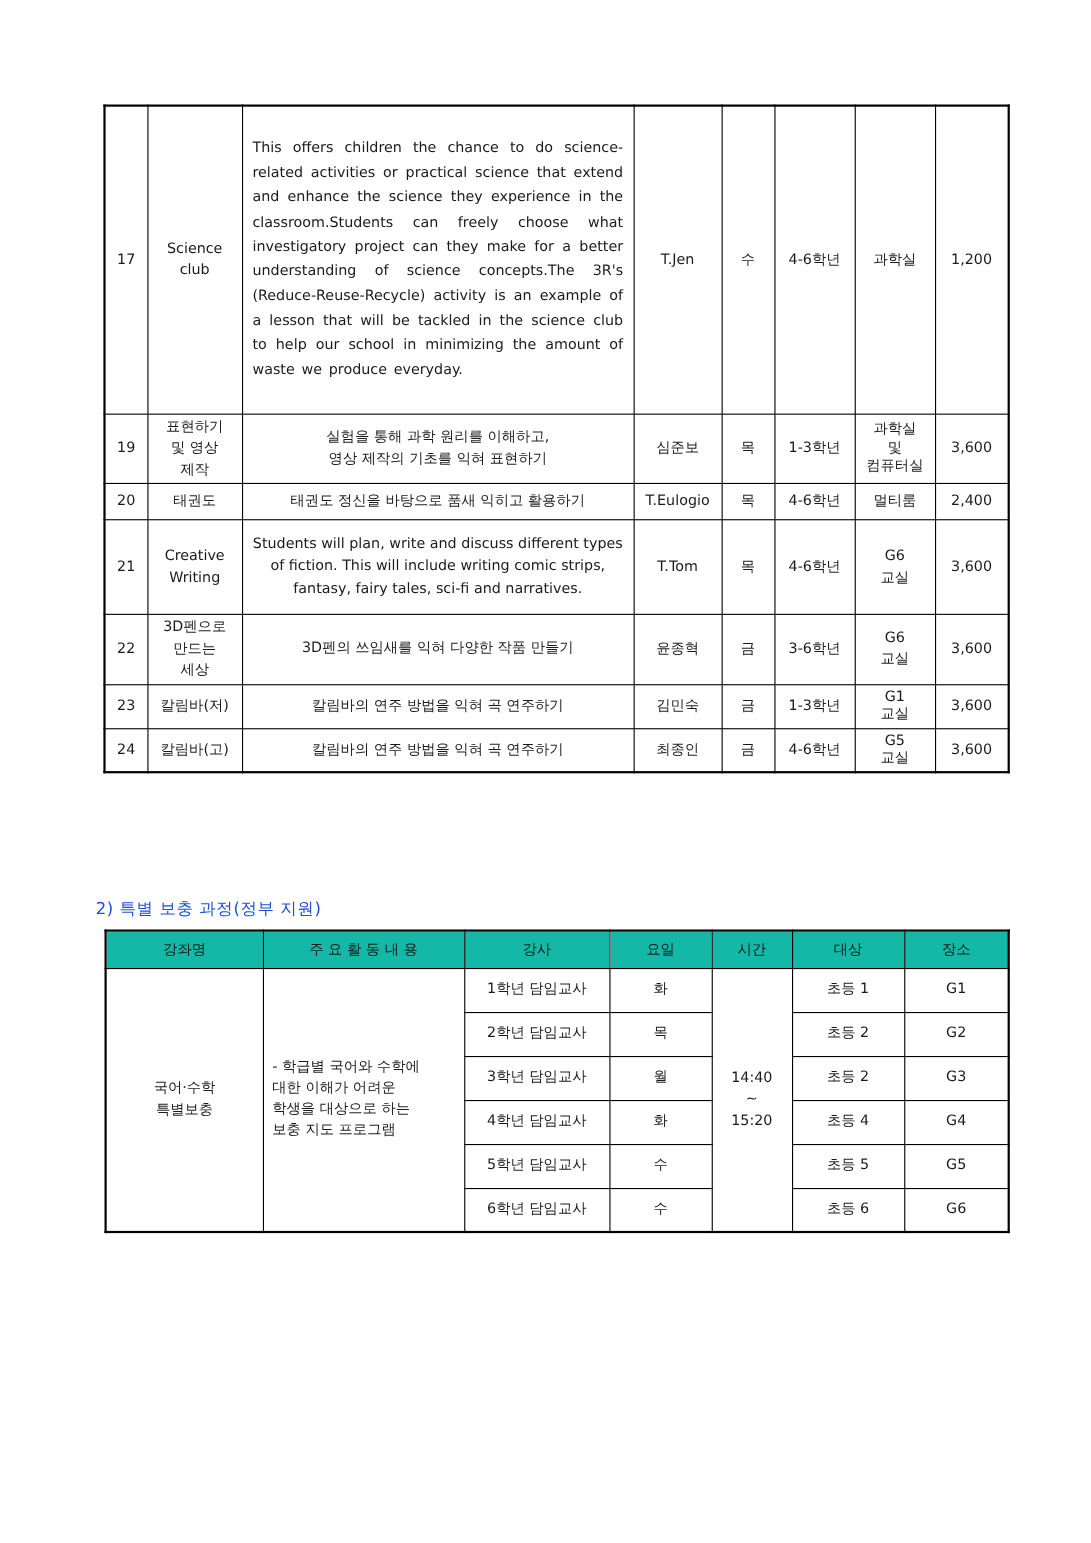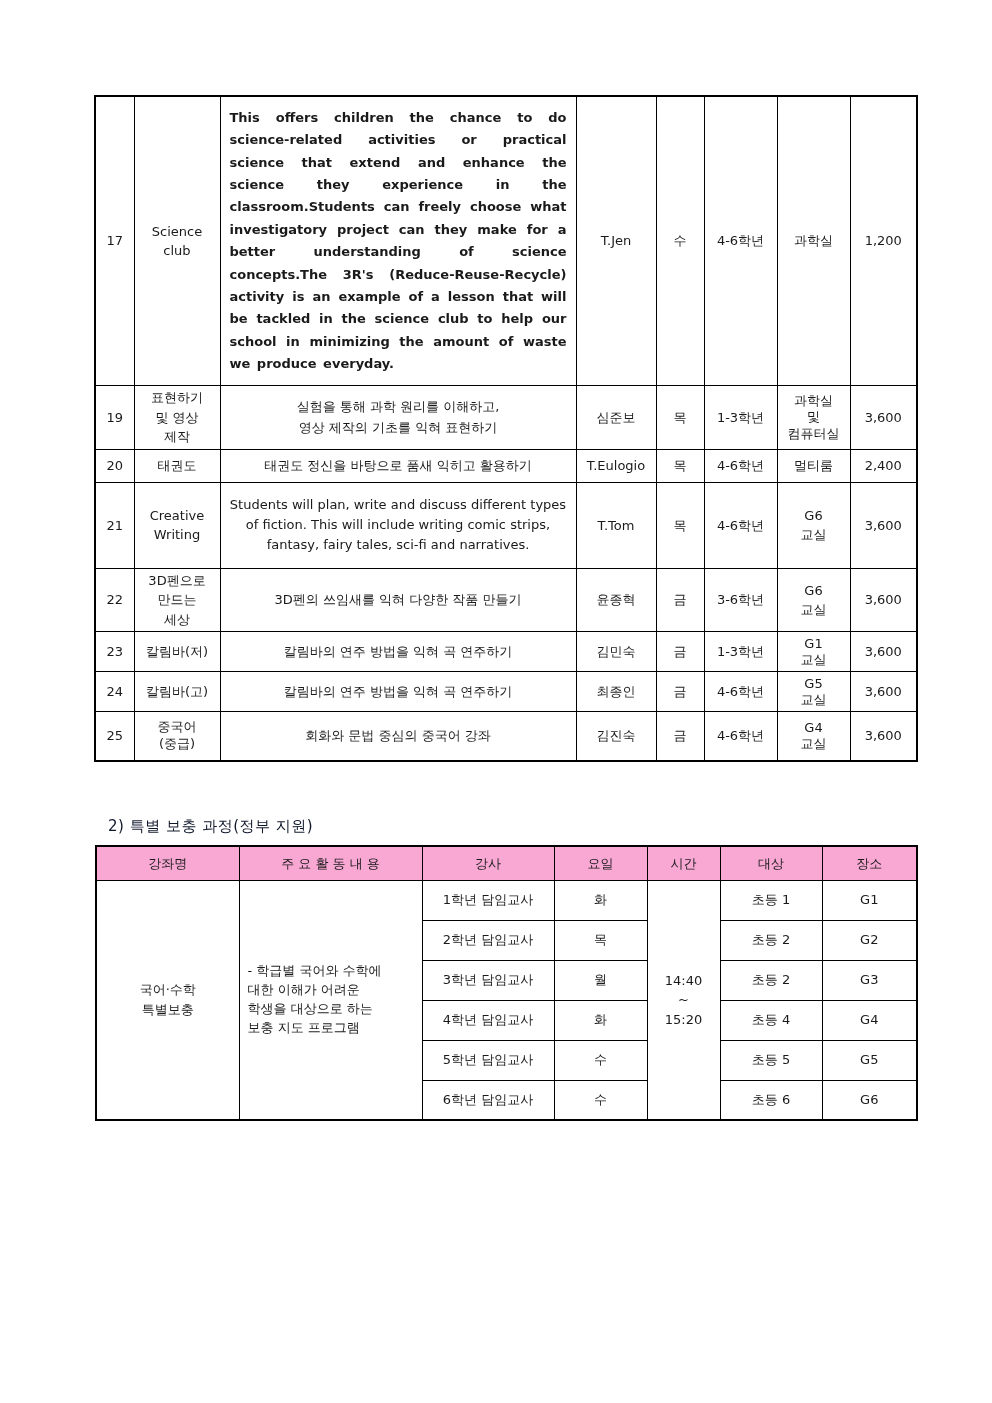--- a/index.html
+++ b/index.html
@@ -30,38 +30,37 @@
   .t1 { left: 94px; top: 95px; width: 822px; }
   .t2 { left: 95px; top: 845px; width: 821px; }
   .c  { text-align: center; }
   .pre { white-space: pre-line; }
   .desc-just {
     text-align: justify;
     text-align-last: left;
     padding: 10px 9px;
     line-height: 1.72;
     word-spacing: 2px;
-    font-weight: bold;
   }
   .desc-center { text-align: center; line-height: 1.55; }
   .activity-cell {
     text-align: left;
     vertical-align: middle;
     padding: 4px 8px;
     white-space: pre-line;
     line-height: 1.45;
   }
-  .hrow th { background: #f9a8d4; text-align: center; }
+  .hrow th { background: #14b8a6; text-align: center; }
   .section-heading {
     position: absolute;
-    left: 108px;
+    left: 87px;
     top: 817px;
     font-size: 15px;
     letter-spacing: 0.5px;
-    color: #0f172a;
+    color: #1d4ed8;
   }
   
   .r17 { height: 280px; }
   .r18 { height: 40px; }
   .r19 { height: 62px; }
   .r20 { height: 33px; }
   .r21 { height: 86px; }
   .r22 { height: 60px; }
   .r23 { height: 40px; padding-left: 25px; }
   .r24 { height: 40px; }
@@ -163,32 +162,20 @@
         <td class="c">24</td>
         <td class="c pre">칼림바(고)</td>
         <td class="desc-center">칼림바의 연주 방법을 익혀 곡 연주하기</td>
         <td class="c">최종인</td>
         <td class="c">금</td>
         <td class="c">4-6학년</td>
         <td class="c pre" style="line-height:1.25">G5
 교실</td>
         <td class="c">3,600</td>
       </tr>
-      <tr class="r25">
-        <td class="c">25</td>
-        <td class="c pre" style="line-height:1.3">중국어
-(중급)</td>
-        <td class="desc-center">회화와 문법 중심의 중국어 강좌</td>
-        <td class="c">김진숙</td>
-        <td class="c">금</td>
-        <td class="c">4-6학년</td>
-        <td class="c pre" style="line-height:1.25">G4
-교실</td>
-        <td class="c">3,600</td>
-      </tr>
     </tbody>
   </table>
 
   <div class="section-heading">2) 특별 보충 과정(정부 지원)</div>
 
   <table class="t2">
     <colgroup>
       <col style="width:143px">
         <col style="width:183px">
         <col style="width:132px">

